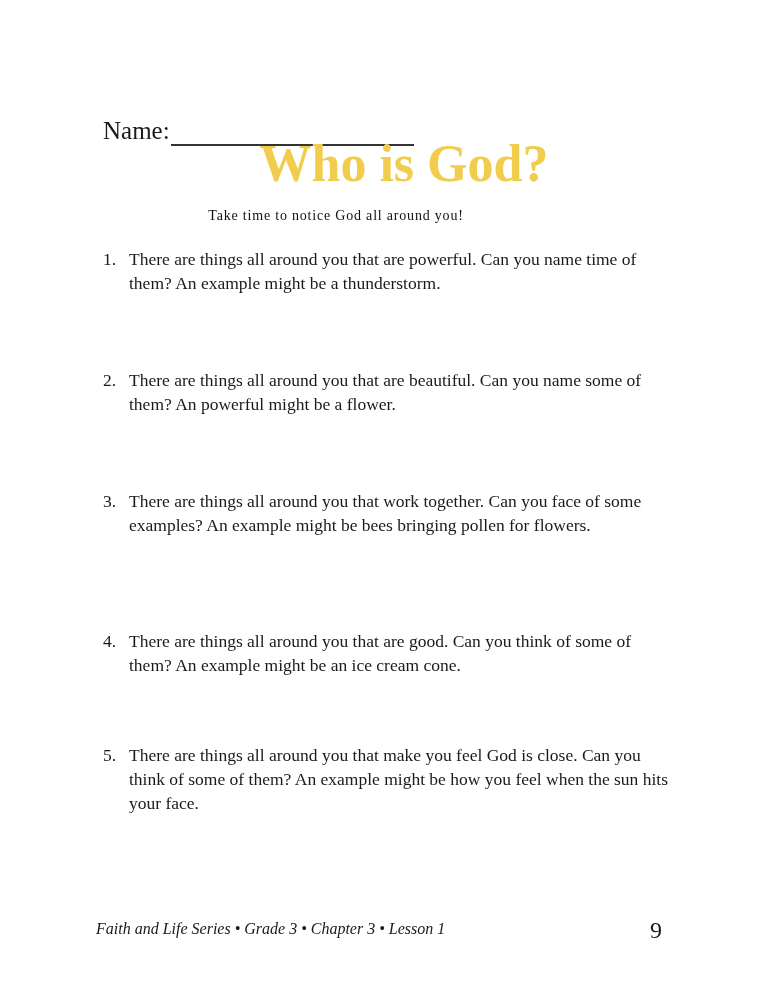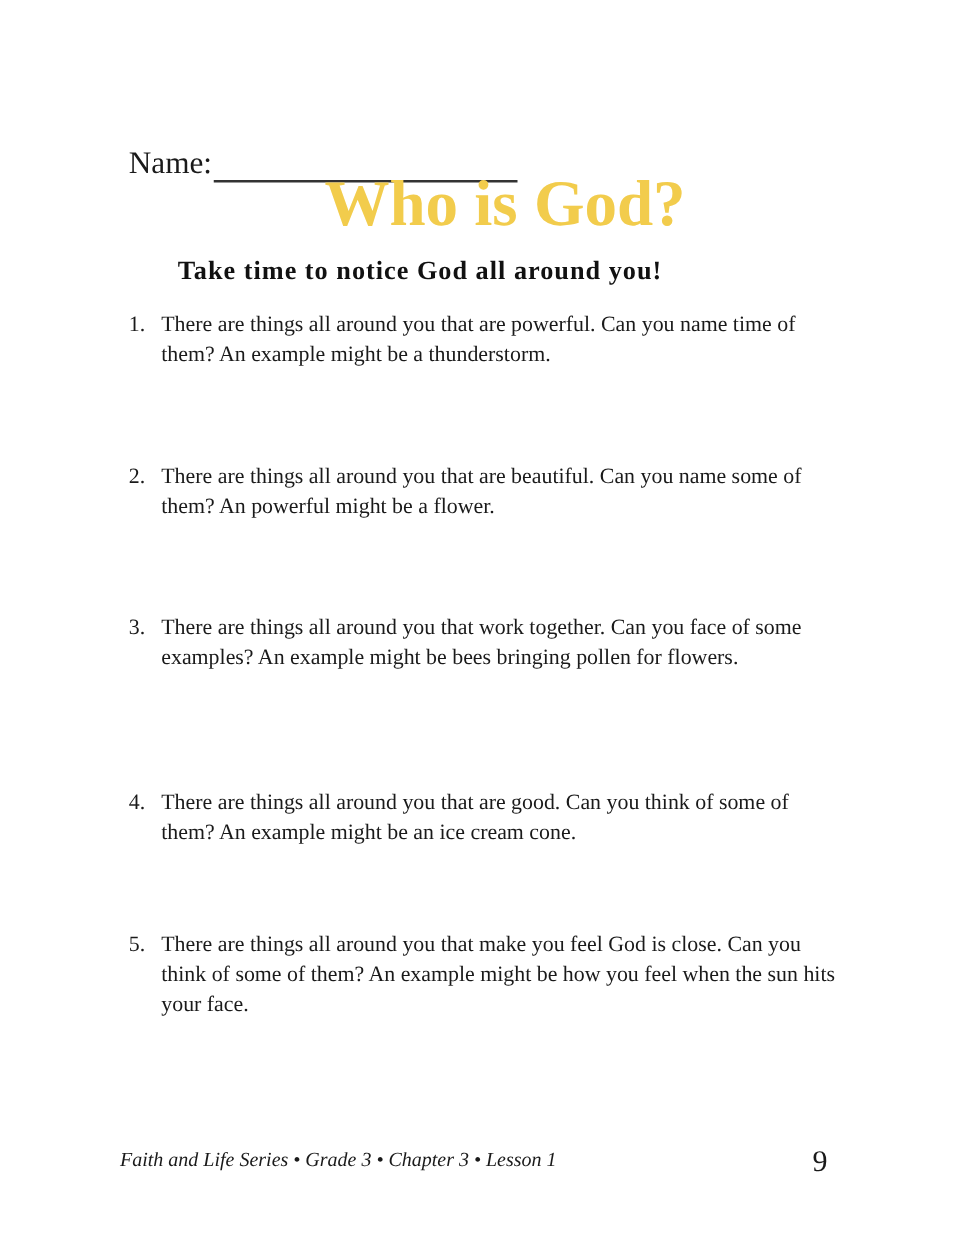--- a/index.html
+++ b/index.html
@@ -44,22 +44,22 @@
       line-height: 64px;
       color: #F2CC4C;
       margin-left: 20px;
     }
     .subtitle {
       position: absolute;
       left: 0;
       width: 672px;
       top: 203px;
       text-align: center;
-      font-weight: bold;
-      font-size: 21px;
+      font-weight: normal;
+      font-size: 14px;
       letter-spacing: 0.8px;
       line-height: 26px;
       color: #111;
     }
     .question {
       position: absolute;
       left: 103px;
       width: 570px;
       font-size: 17.5px;
       line-height: 24px;

